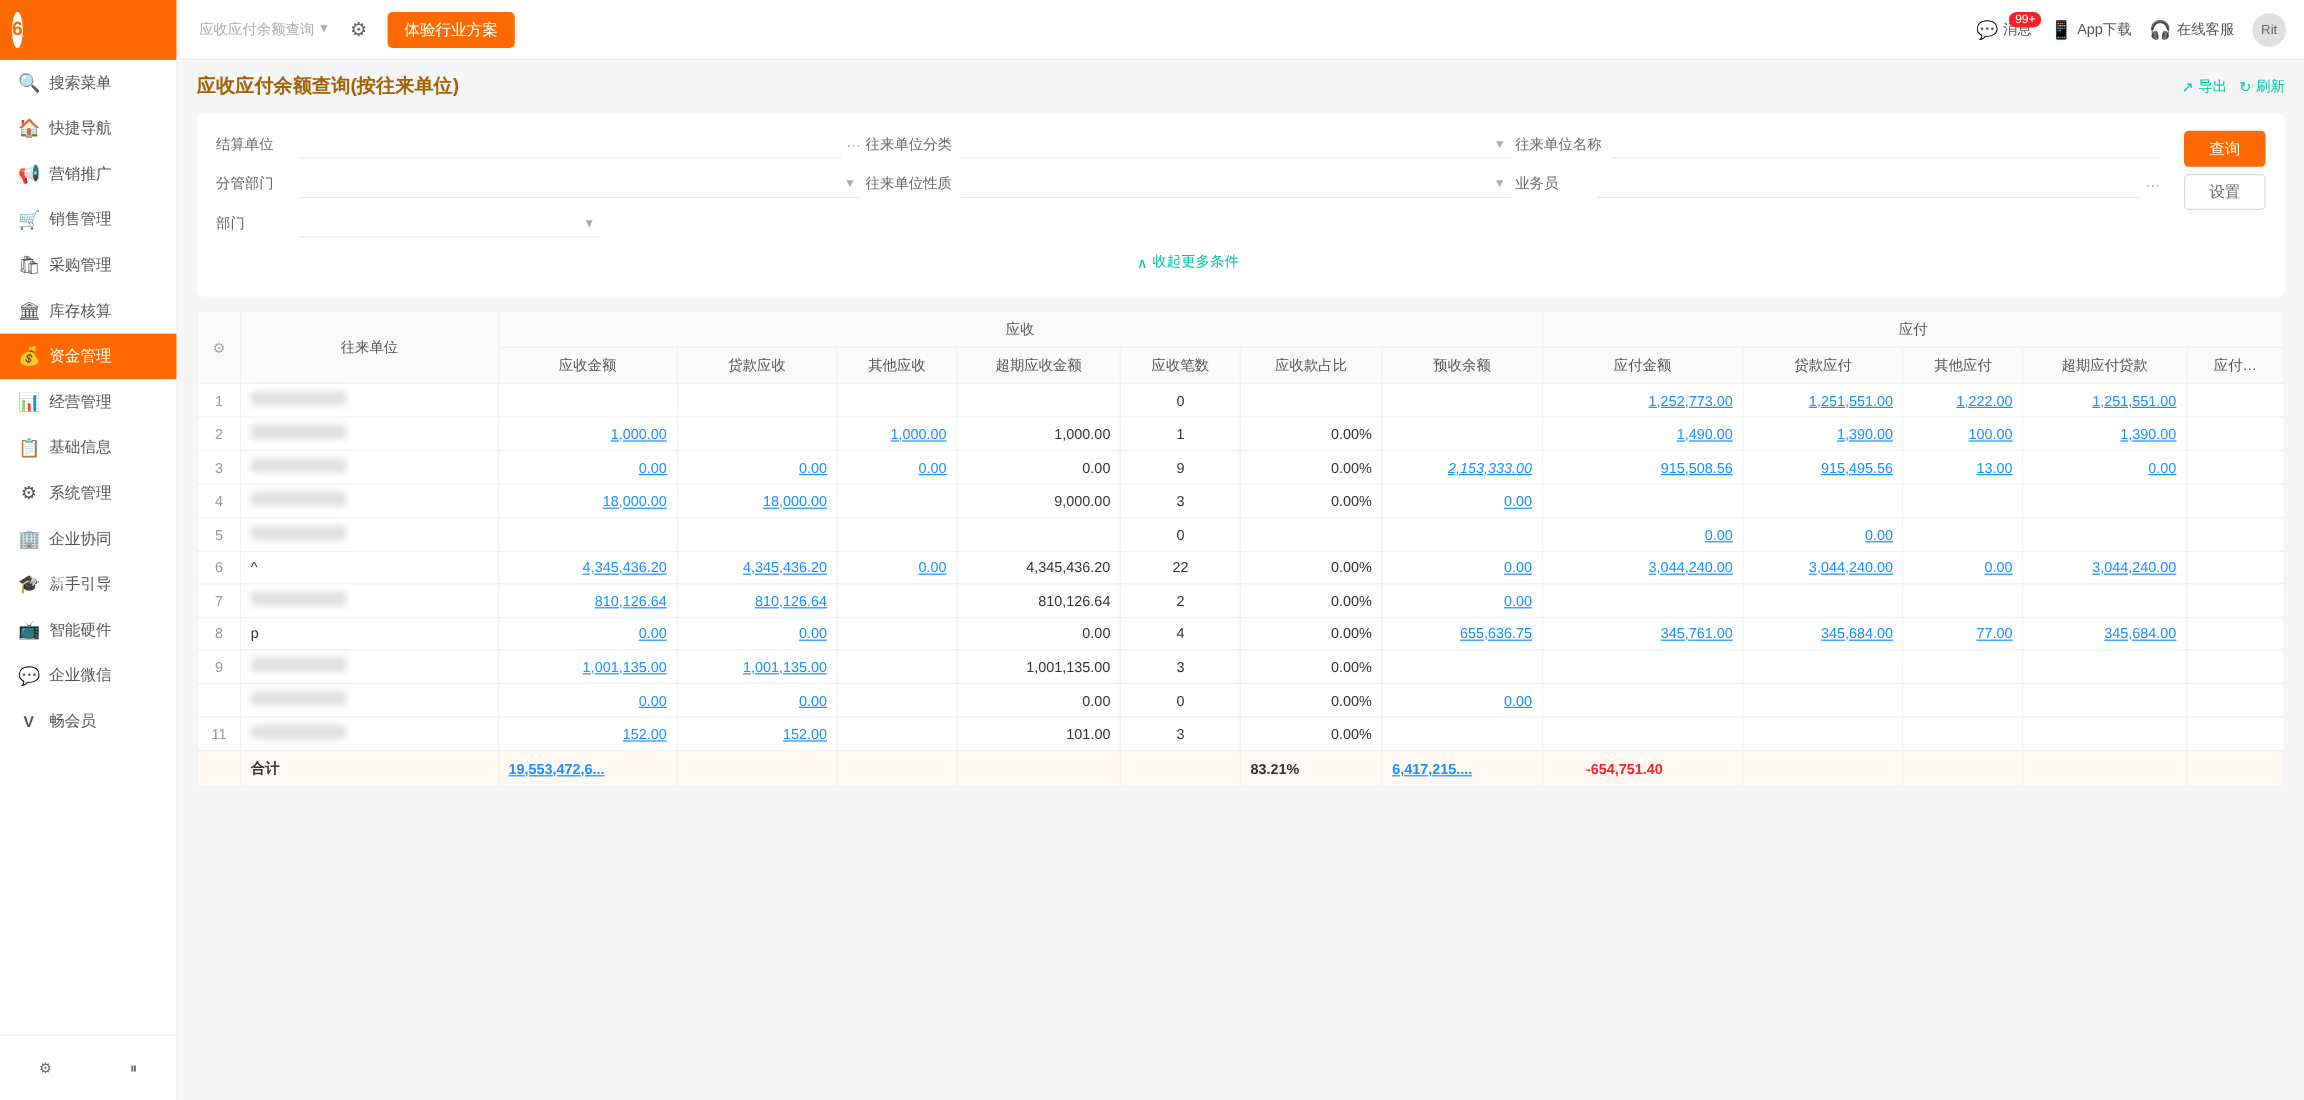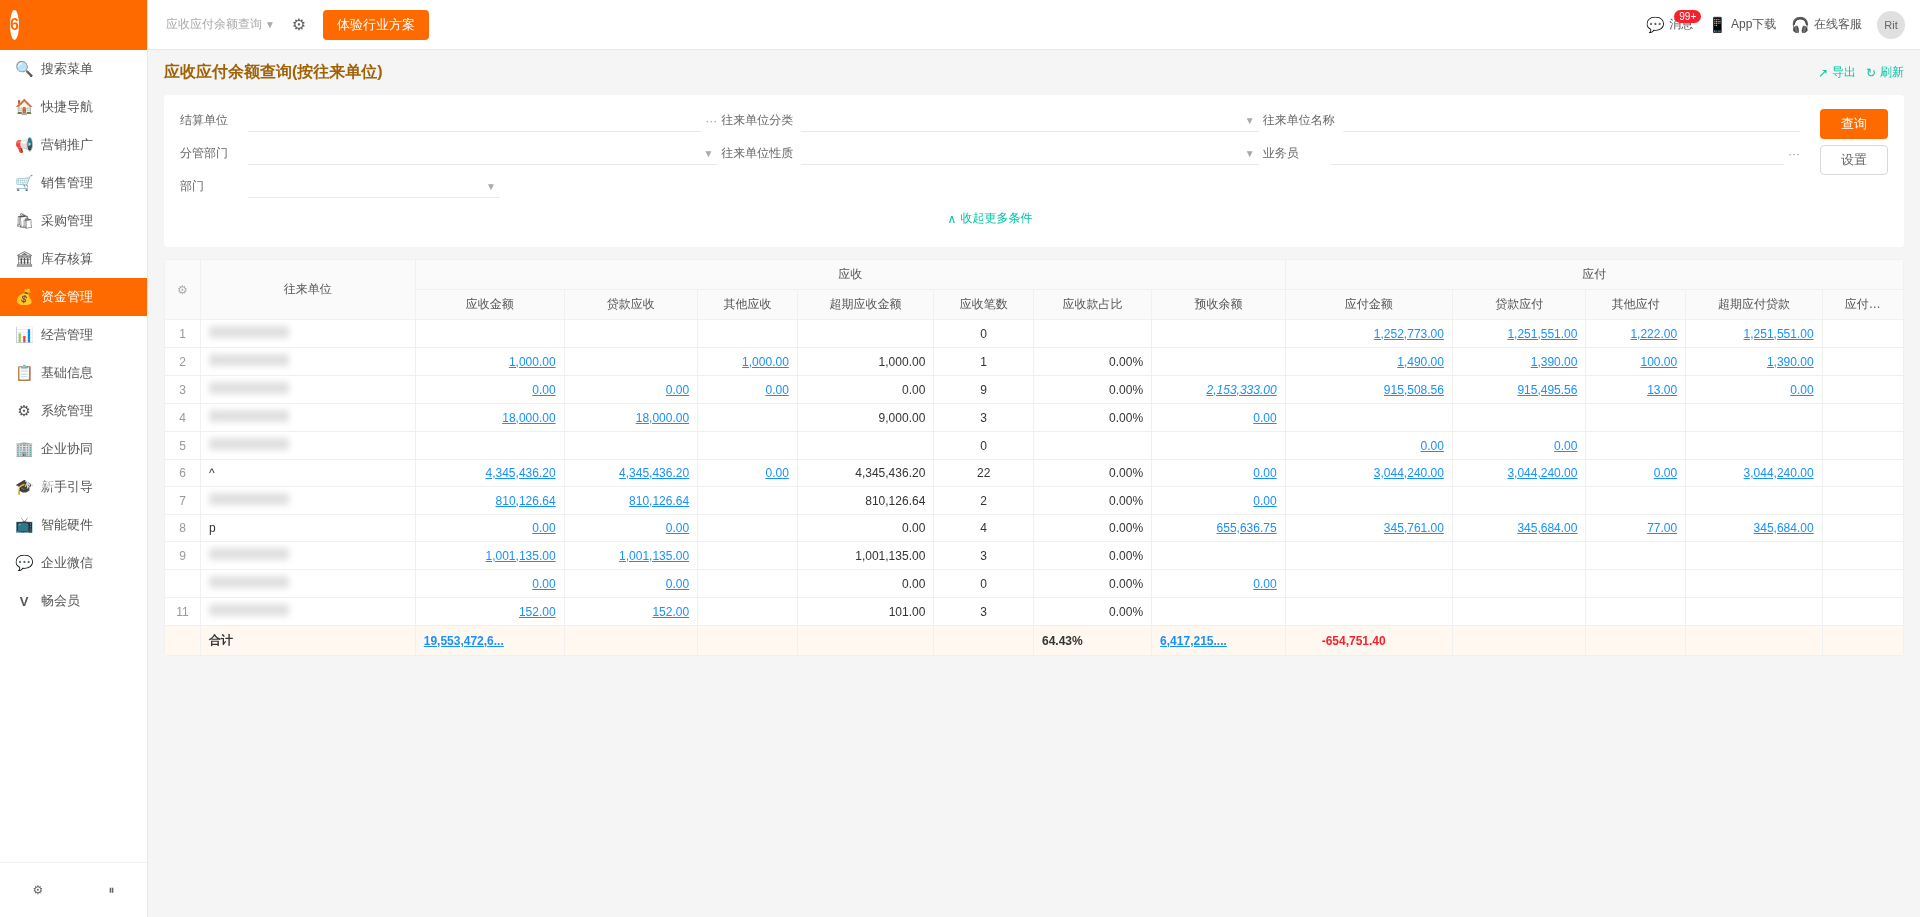--- a/index.html
+++ b/index.html
@@ -561,21 +561,21 @@
           </tbody>
         <tfoot>
           <tr class="footer-row">
             <td></td>
             <td>合计</td>
             <td style="color:#1890ff;text-decoration:underline;cursor:pointer;">19,553,472,6...</td>
             <td></td>
             <td></td>
             <td></td>
             <td></td>
-            <td>64.43%</td>
+            <td>83.21%</td>
             <td style="color:#1890ff;text-decoration:underline;cursor:pointer;">6,417,215....</td>
             <td style="color:#f5222d;padding-left:36px;">-654,751.40</td>
             <td></td>
             <td></td>
             <td></td>
             <td></td>
           </tr>
         </tfoot>
       </table>
     </div>

